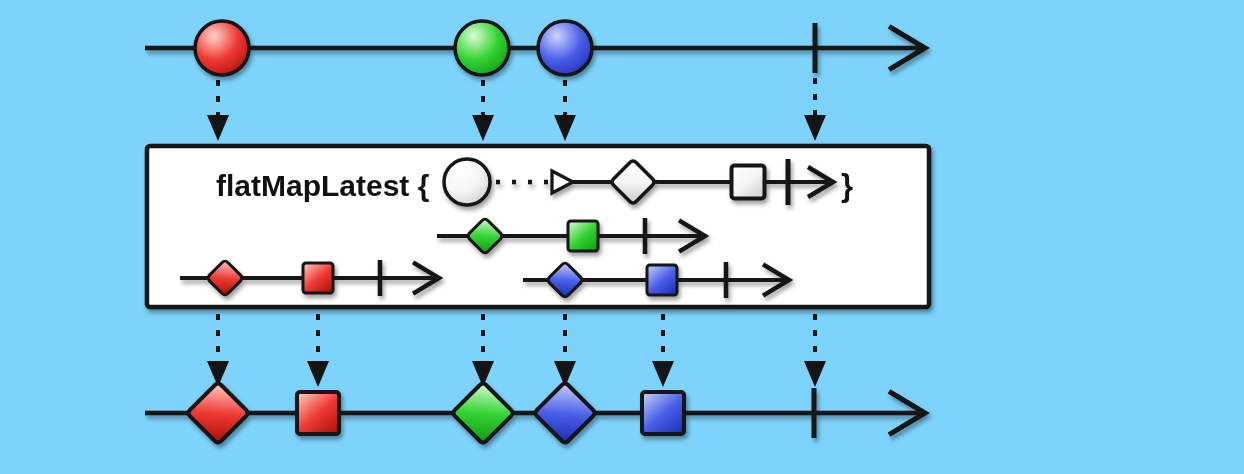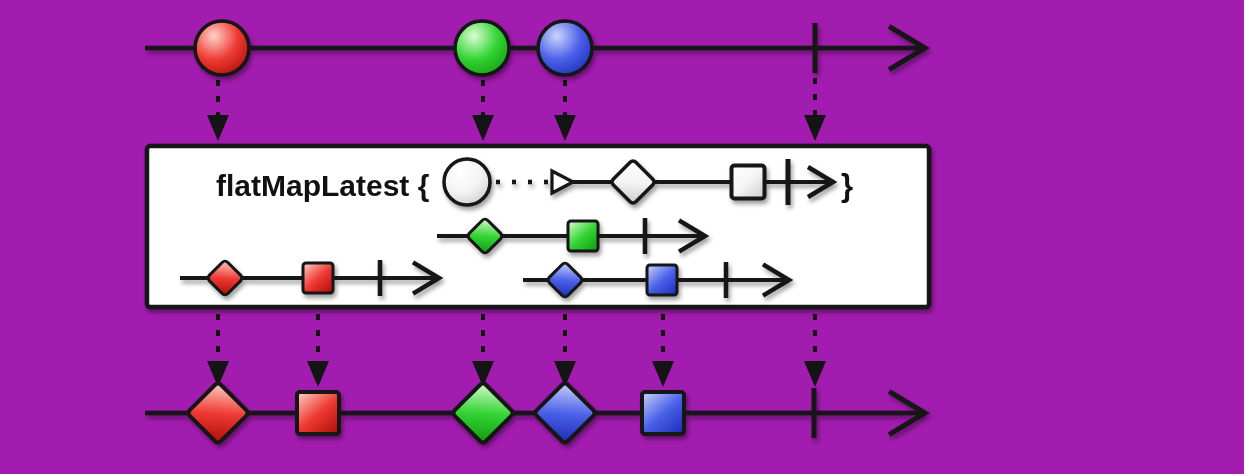--- a/index.html
+++ b/index.html
@@ -1,21 +1,21 @@
 <!DOCTYPE html>
 <html><head>
 <meta charset="utf-8">
 <style>
   * { box-sizing: border-box; }
   html, body { margin: 0; padding: 0; background: #ffffff; }
   .stage {
     position: relative;
     width: 1244px;
     height: 474px;
-    background: #a21caf;
+    background: #7dd3fc;
     overflow: hidden;
     font-family: "Liberation Sans", sans-serif;
   }
   svg.diagram { position: absolute; left: 0; top: 0; }
   .op-label {
     font-family: "Liberation Sans", sans-serif;
     font-weight: 700;
     font-size: 30px;
     fill: #111111;
   }

